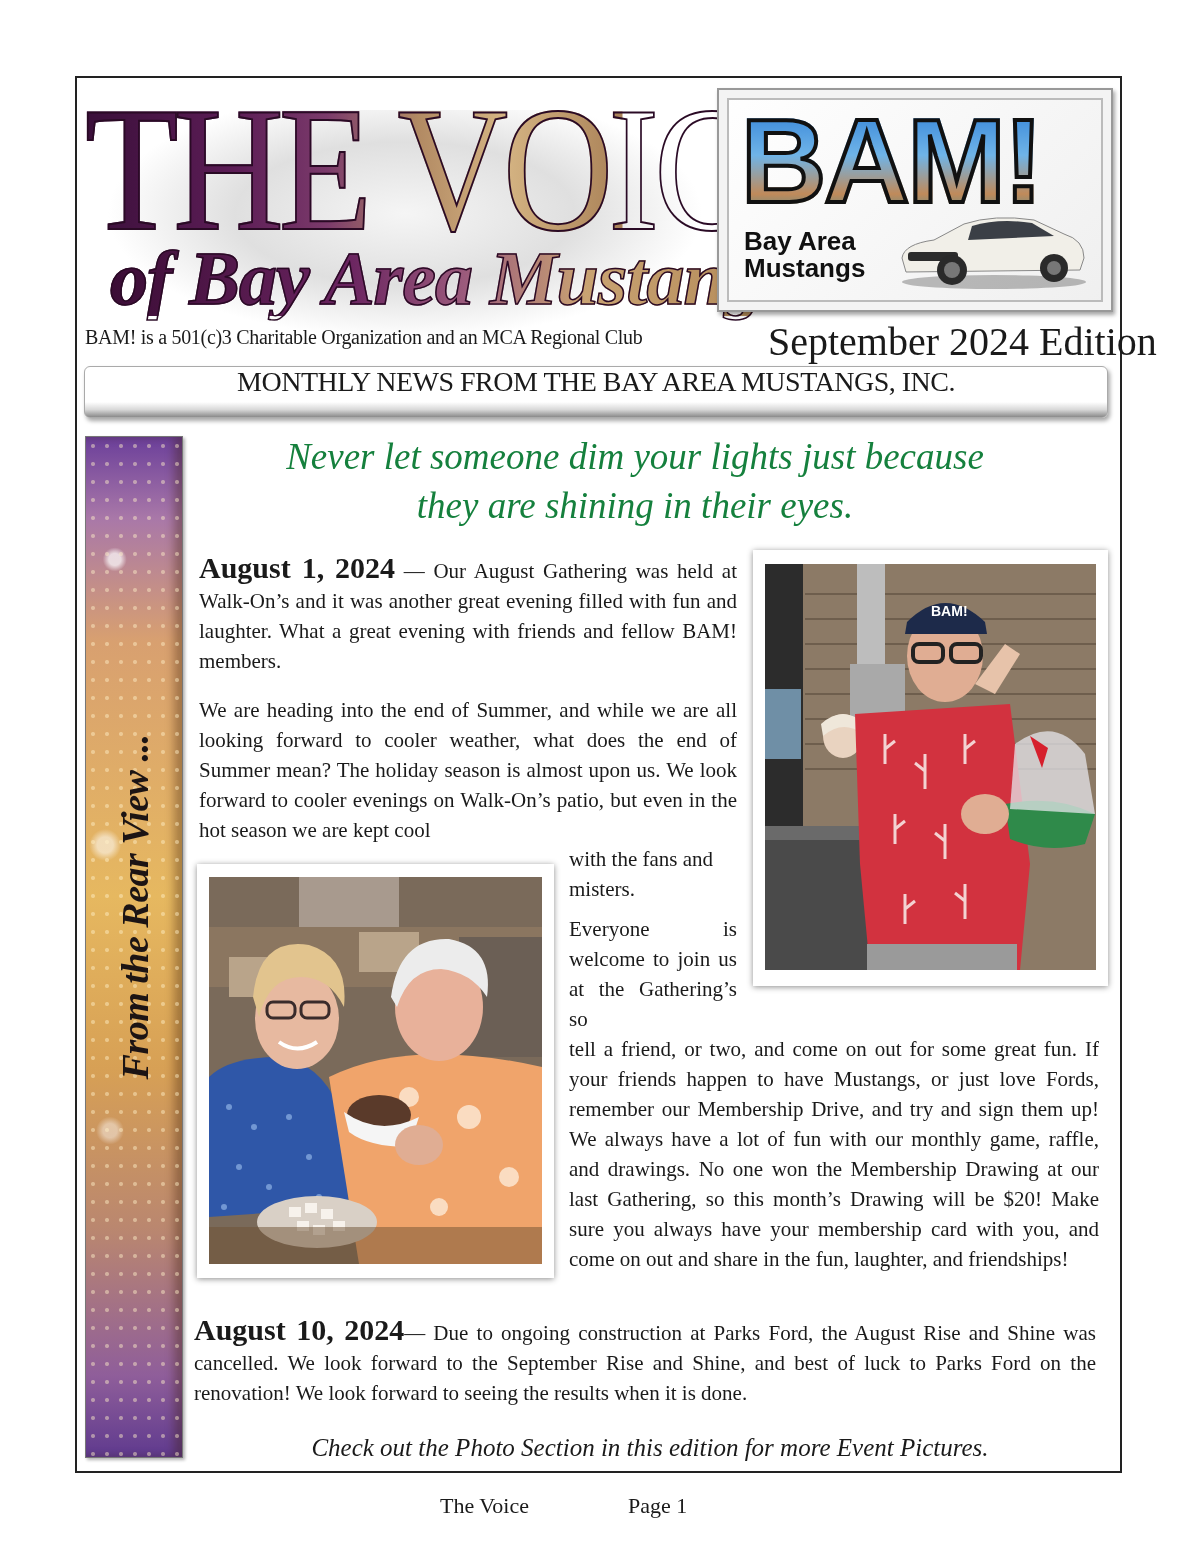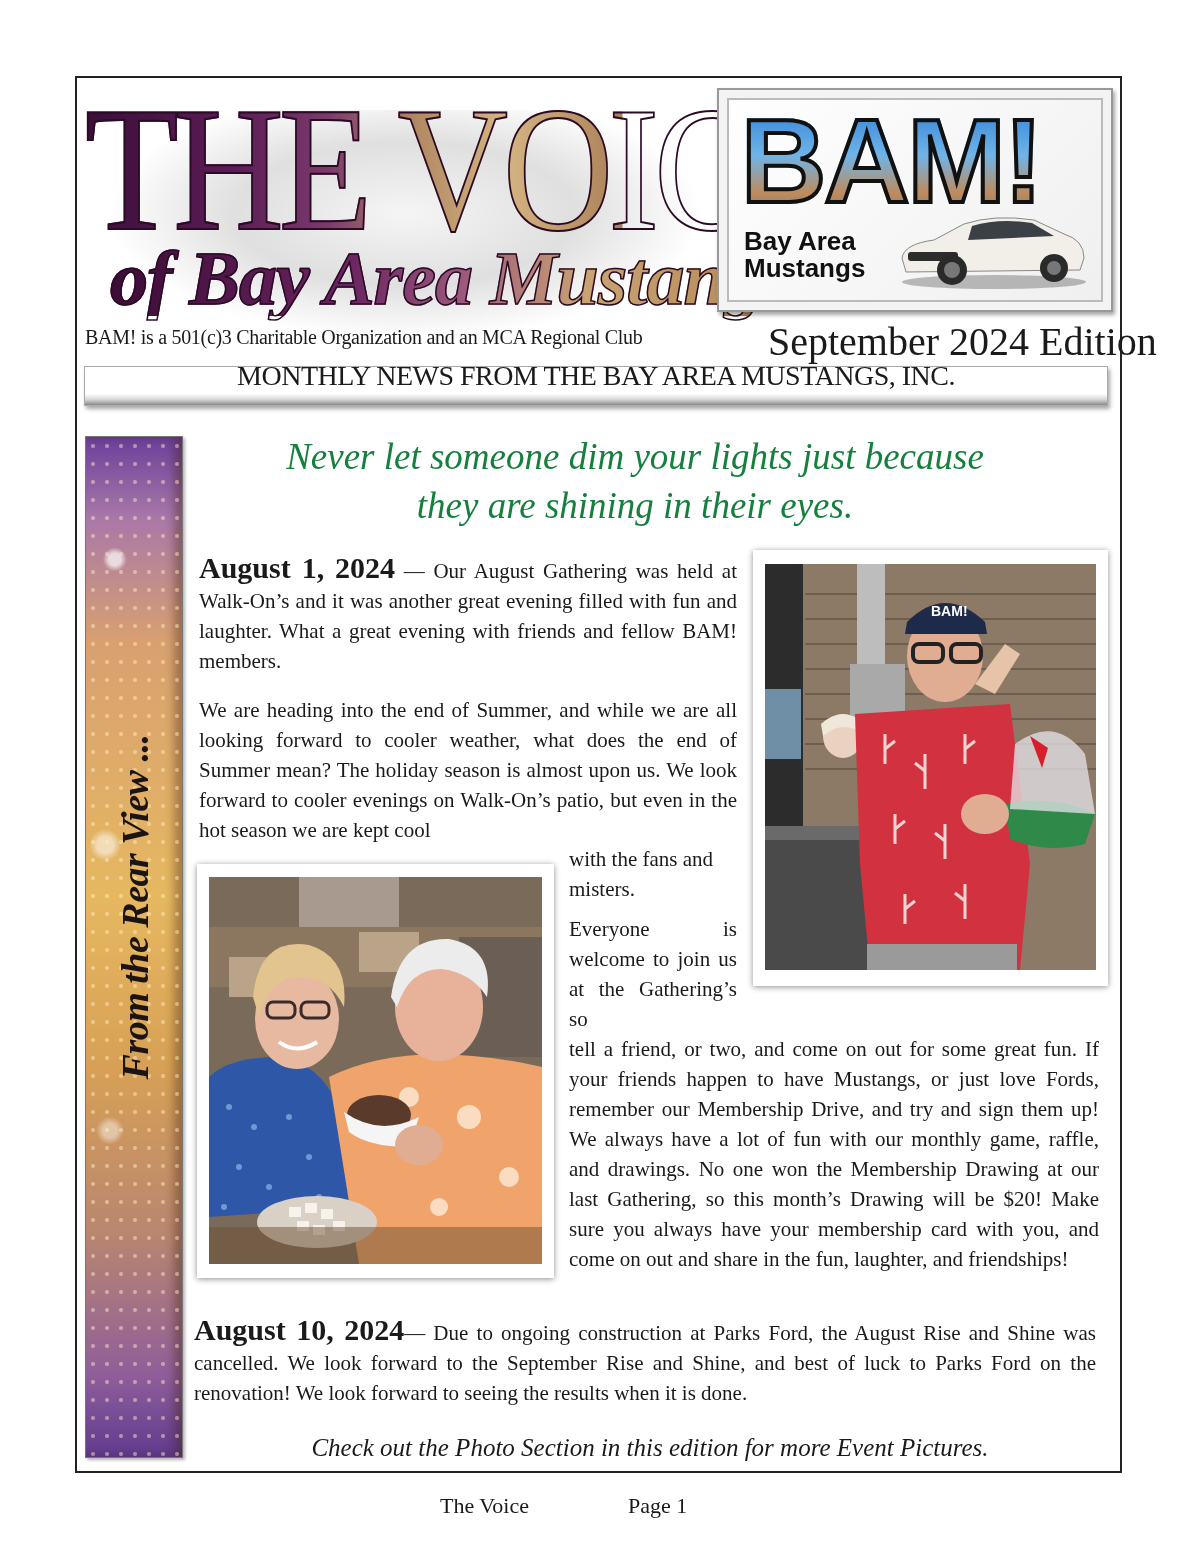--- a/index.html
+++ b/index.html
@@ -19,21 +19,21 @@
   .tagline { position:absolute; left:85px; top:326px; font-size:20px; letter-spacing:-0.3px; }
 
   .logo-box { position:absolute; left:717px; top:88px; width:396px; height:224px; box-sizing:border-box; border:2px solid #999;
     background:linear-gradient(135deg,#ffffff 0%,#efefef 100%); box-shadow: inset 0 0 0 8px #f3f3f3, inset 0 0 0 10px #bbb, 2px 3px 4px rgba(0,0,0,.35); }
   .bam-word { position:absolute; left:22px; top:12px; font-family:"Liberation Sans", sans-serif; font-weight:bold; font-size:118px; line-height:1; letter-spacing:-2px;
     background:linear-gradient(180deg,#2f7fd6 0%,#6fb4e8 45%,#c08a5a 78%,#3c8f9a 100%); -webkit-background-clip:text; background-clip:text; color:transparent; -webkit-text-stroke:4px #111; }
   .bam-sub { position:absolute; left:25px; top:138px; font-family:"Liberation Sans", sans-serif; font-weight:bold; font-size:26px; line-height:27px; color:#111; }
   .car { position:absolute; left:175px; top:110px; width:195px; height:90px; }
   .edition { position:absolute; left:768px; top:318px; font-size:40px; }
 
-  .banner { position:absolute; left:84px; top:366px; width:1024px; height:40px; box-sizing:border-box; border-radius:0;
+  .banner { position:absolute; left:84px; top:366px; width:1024px; height:52px; box-sizing:border-box; border-radius:6px;
     background:linear-gradient(180deg,#ffffff 0%,#ffffff 70%,#d9d9d9 85%,#8a8a8a 100%); border:1px solid #aaa; box-shadow:2px 3px 4px rgba(0,0,0,.35);
     display:flex; align-items:center; justify-content:center; font-size:28px; letter-spacing:-0.5px; padding-bottom:20px; }
 
   .sidebar { position:absolute; left:85px; top:436px; width:98px; height:1022px; box-sizing:border-box;
     background:
       radial-gradient(circle at 30% 12%, rgba(255,255,255,.7) 0 6px, transparent 12px),
       radial-gradient(circle at 20% 40%, rgba(255,255,255,.55) 0 8px, transparent 16px),
       radial-gradient(circle at 25% 68%, rgba(255,255,255,.45) 0 7px, transparent 14px),
       linear-gradient(180deg,#6b3f9a 0%,#a978a8 8%,#d8a070 20%,#e6b860 45%,#d7a055 62%,#b98670 78%,#8f5e9a 92%,#5f3a8e 100%);
     border:1px solid #777; box-shadow: inset -8px 0 8px rgba(60,30,10,.35), 2px 2px 3px rgba(0,0,0,.3); }

